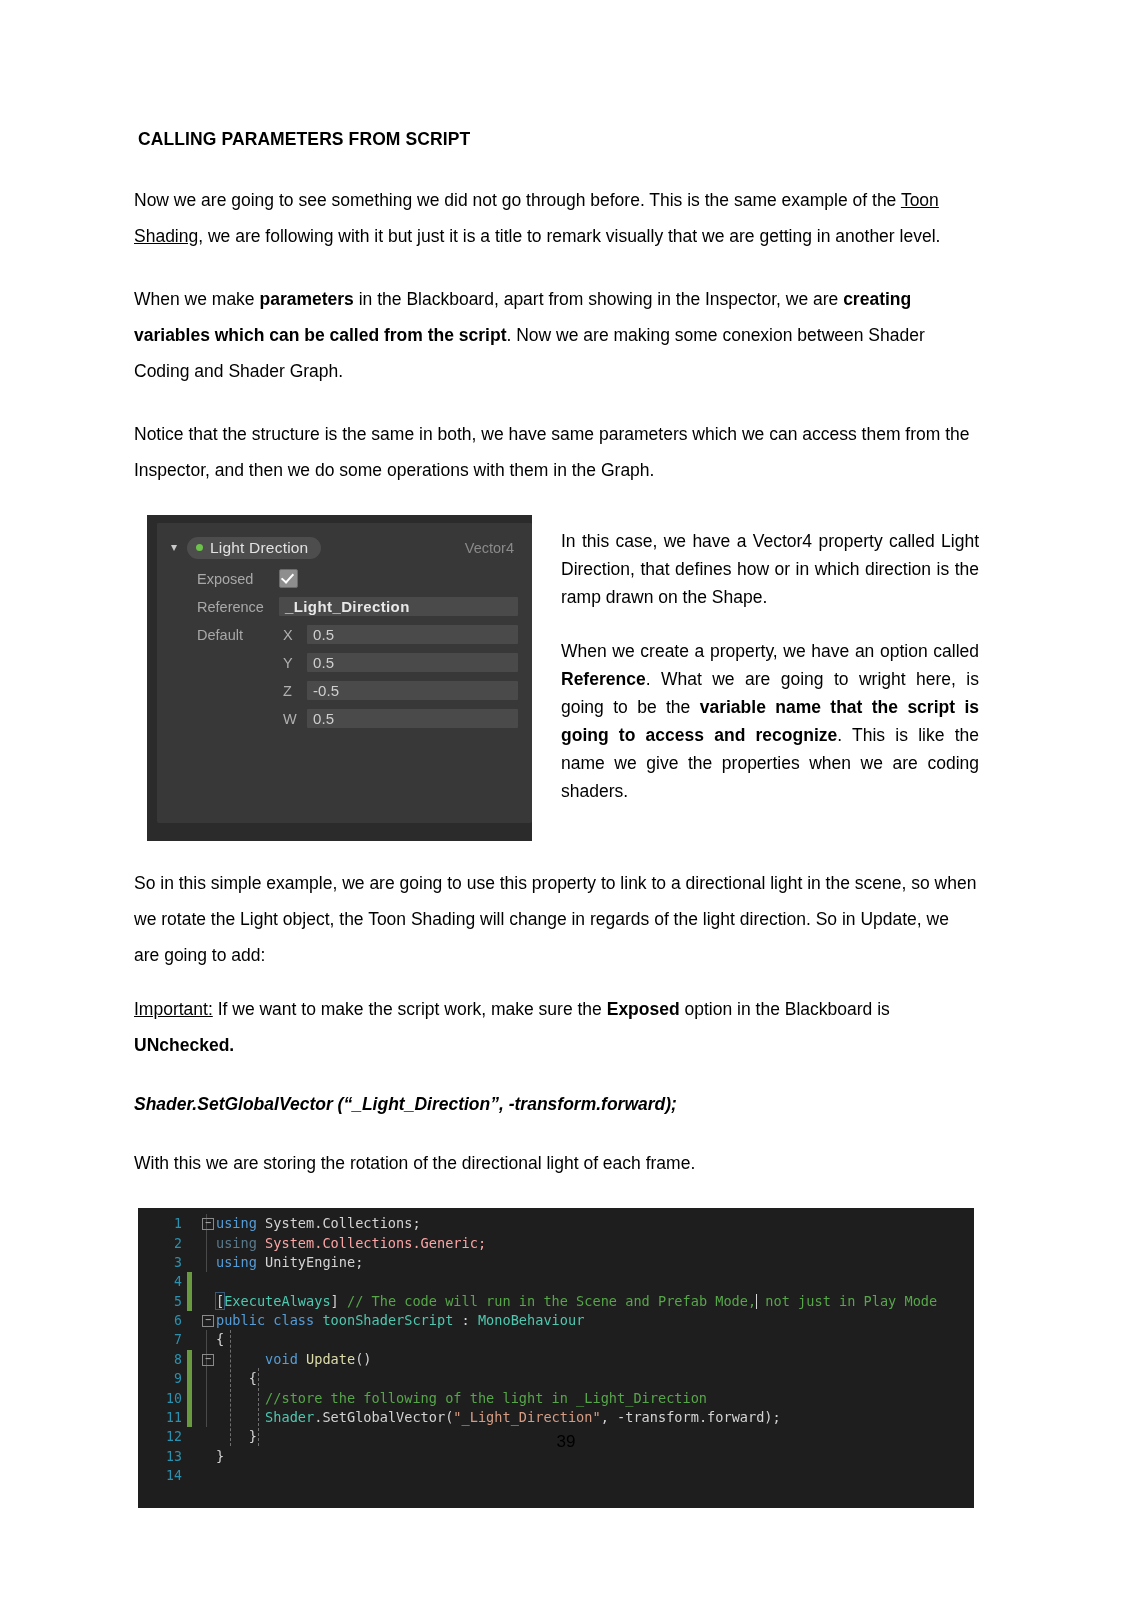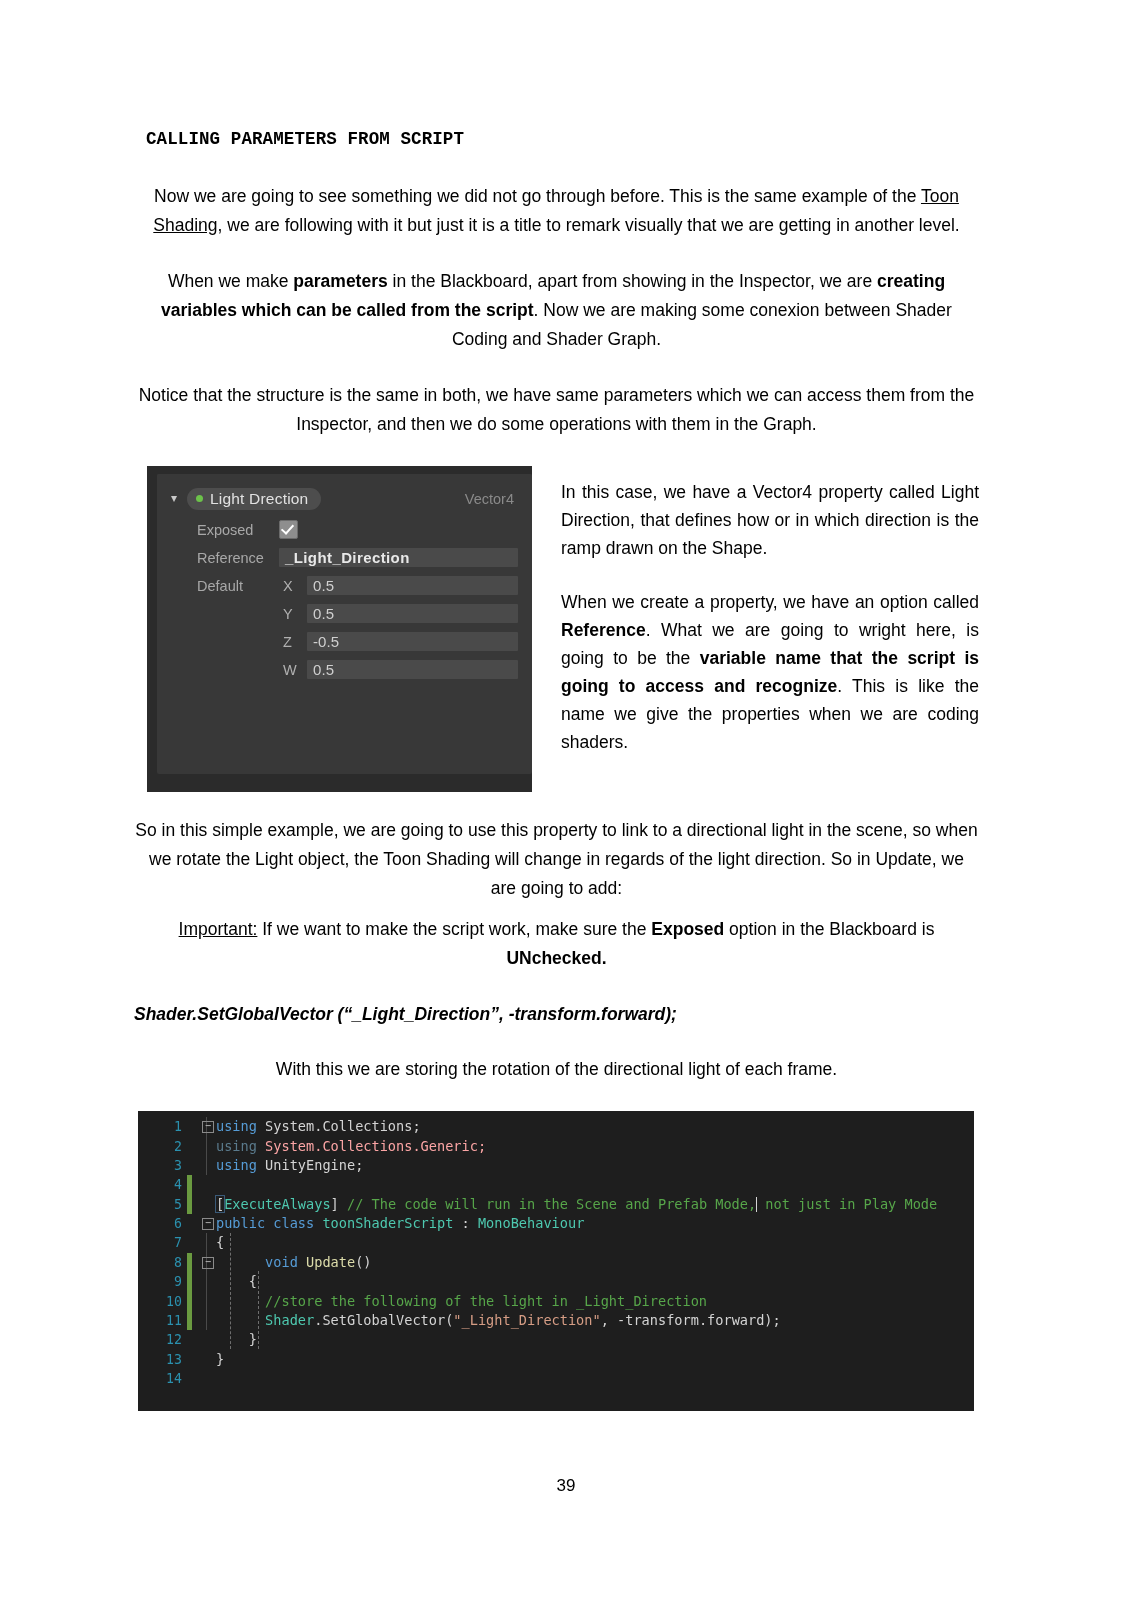--- a/index.html
+++ b/index.html
@@ -25,30 +25,29 @@
   }
   .content {
     position: absolute;
     left: 134px;
     top: 128px;
     width: 845px;
   }
   h1.doc-title {
     font-size: 17.5px;
     font-weight: bold;
-    margin: 0 0 30px 12px;
+    margin: 0 0 30px 4px;
     letter-spacing: 0.1px;
     line-height: 1.35;
-    font-family: Liberation Mono, monospace;
   }
   p.para {
     font-size: 17.5px;
-    line-height: 29px;
-    margin: 12px 0 27px 0;
-    text-align: center;
+    line-height: 36px;
+    margin: 18px 0 27px 0;
+    text-align: left;
   }
   p.para.tight { margin-bottom: 0; }
   .u { text-decoration: underline; }
   .b { font-weight: bold; }
   .codeline {
     font-size: 17.5px;
     line-height: 28.5px;
     font-weight: bold;
     font-style: italic;
     margin: 0 0 27px 0;
@@ -295,21 +294,21 @@
     background: #d4d4d4;
     vertical-align: -3px;
   }
   .sel-box {
     outline: 1px solid #3a5a78;
   }
 
   .pagenum {
     position: absolute;
     left: 0;
-    top: 1476px;
+    top: 1432px;
     width: 1132px;
     text-align: center;
     font-size: 17px;
     color: #000;
   }
 </style>
 </head>
 <body>
 
 <div class="page">

